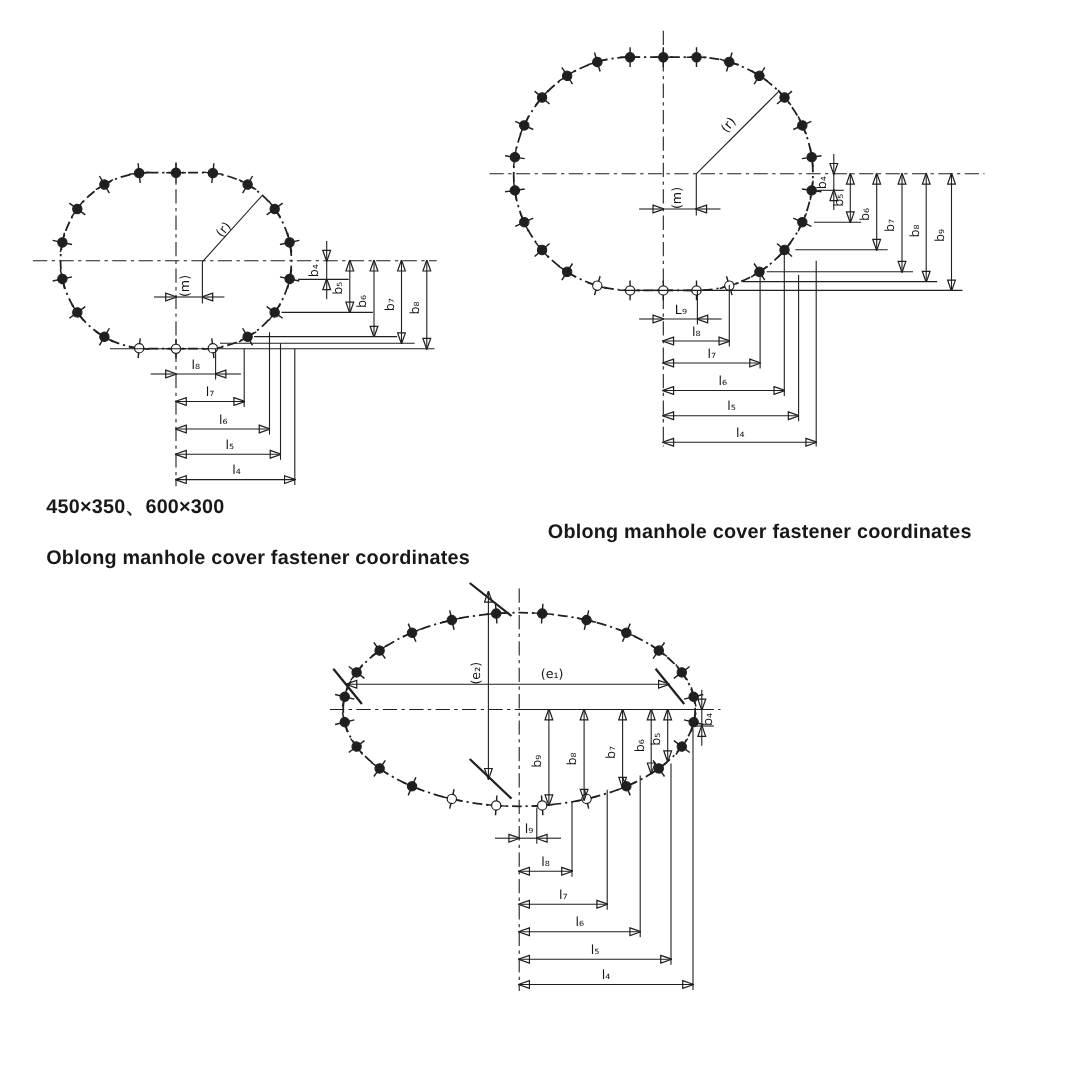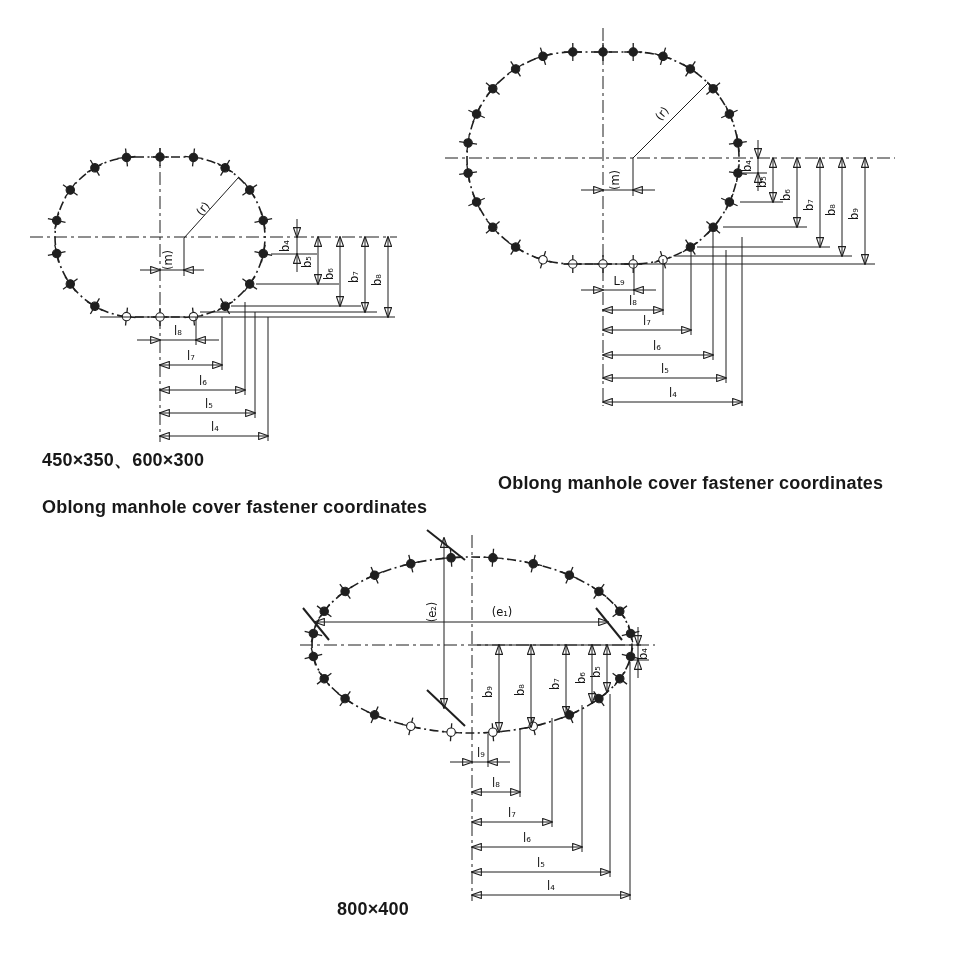--- a/index.html
+++ b/index.html
@@ -636,16 +636,15 @@
   </svg>
 
   <div class="caption" style="left:42px;top:448px;">
     <div>450×350、600×300</div>
     <div class="line2">Oblong manhole cover fastener coordinates</div>
   </div>
   <div class="caption" style="left:498px;top:448px;">
     <div class="line2">Oblong manhole cover fastener coordinates</div>
   </div>
   <div class="caption" style="left:337px;top:899px;">
-    <div>800×400</div>
   </div>
 
 </div>
 
 </body></html>

